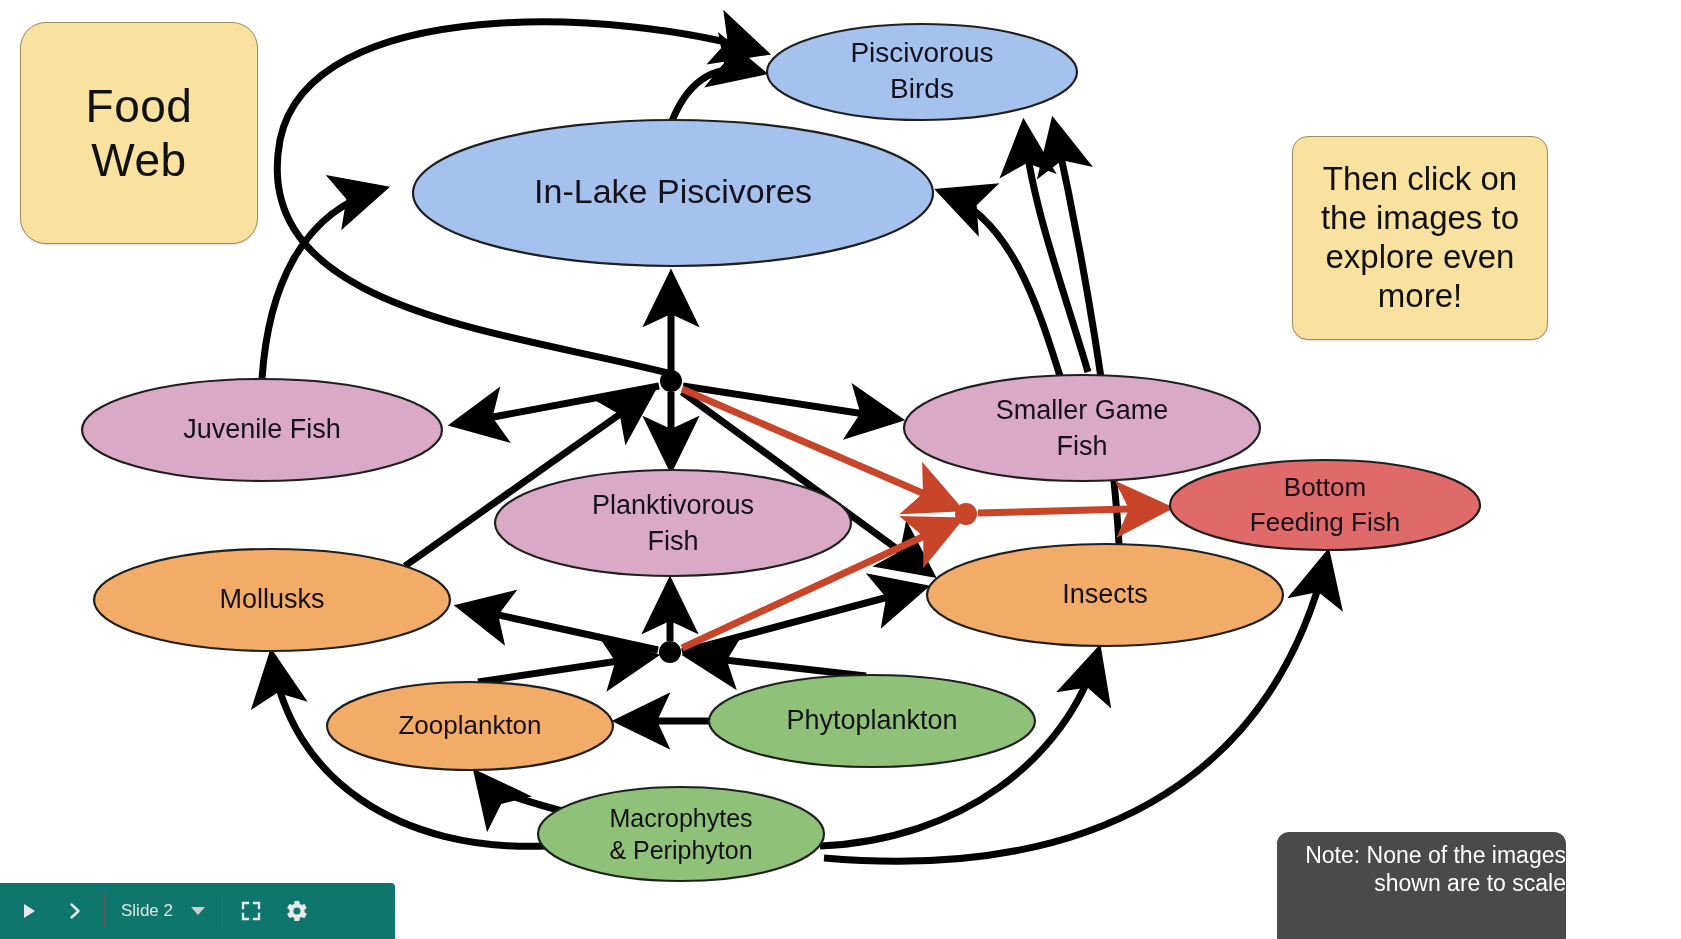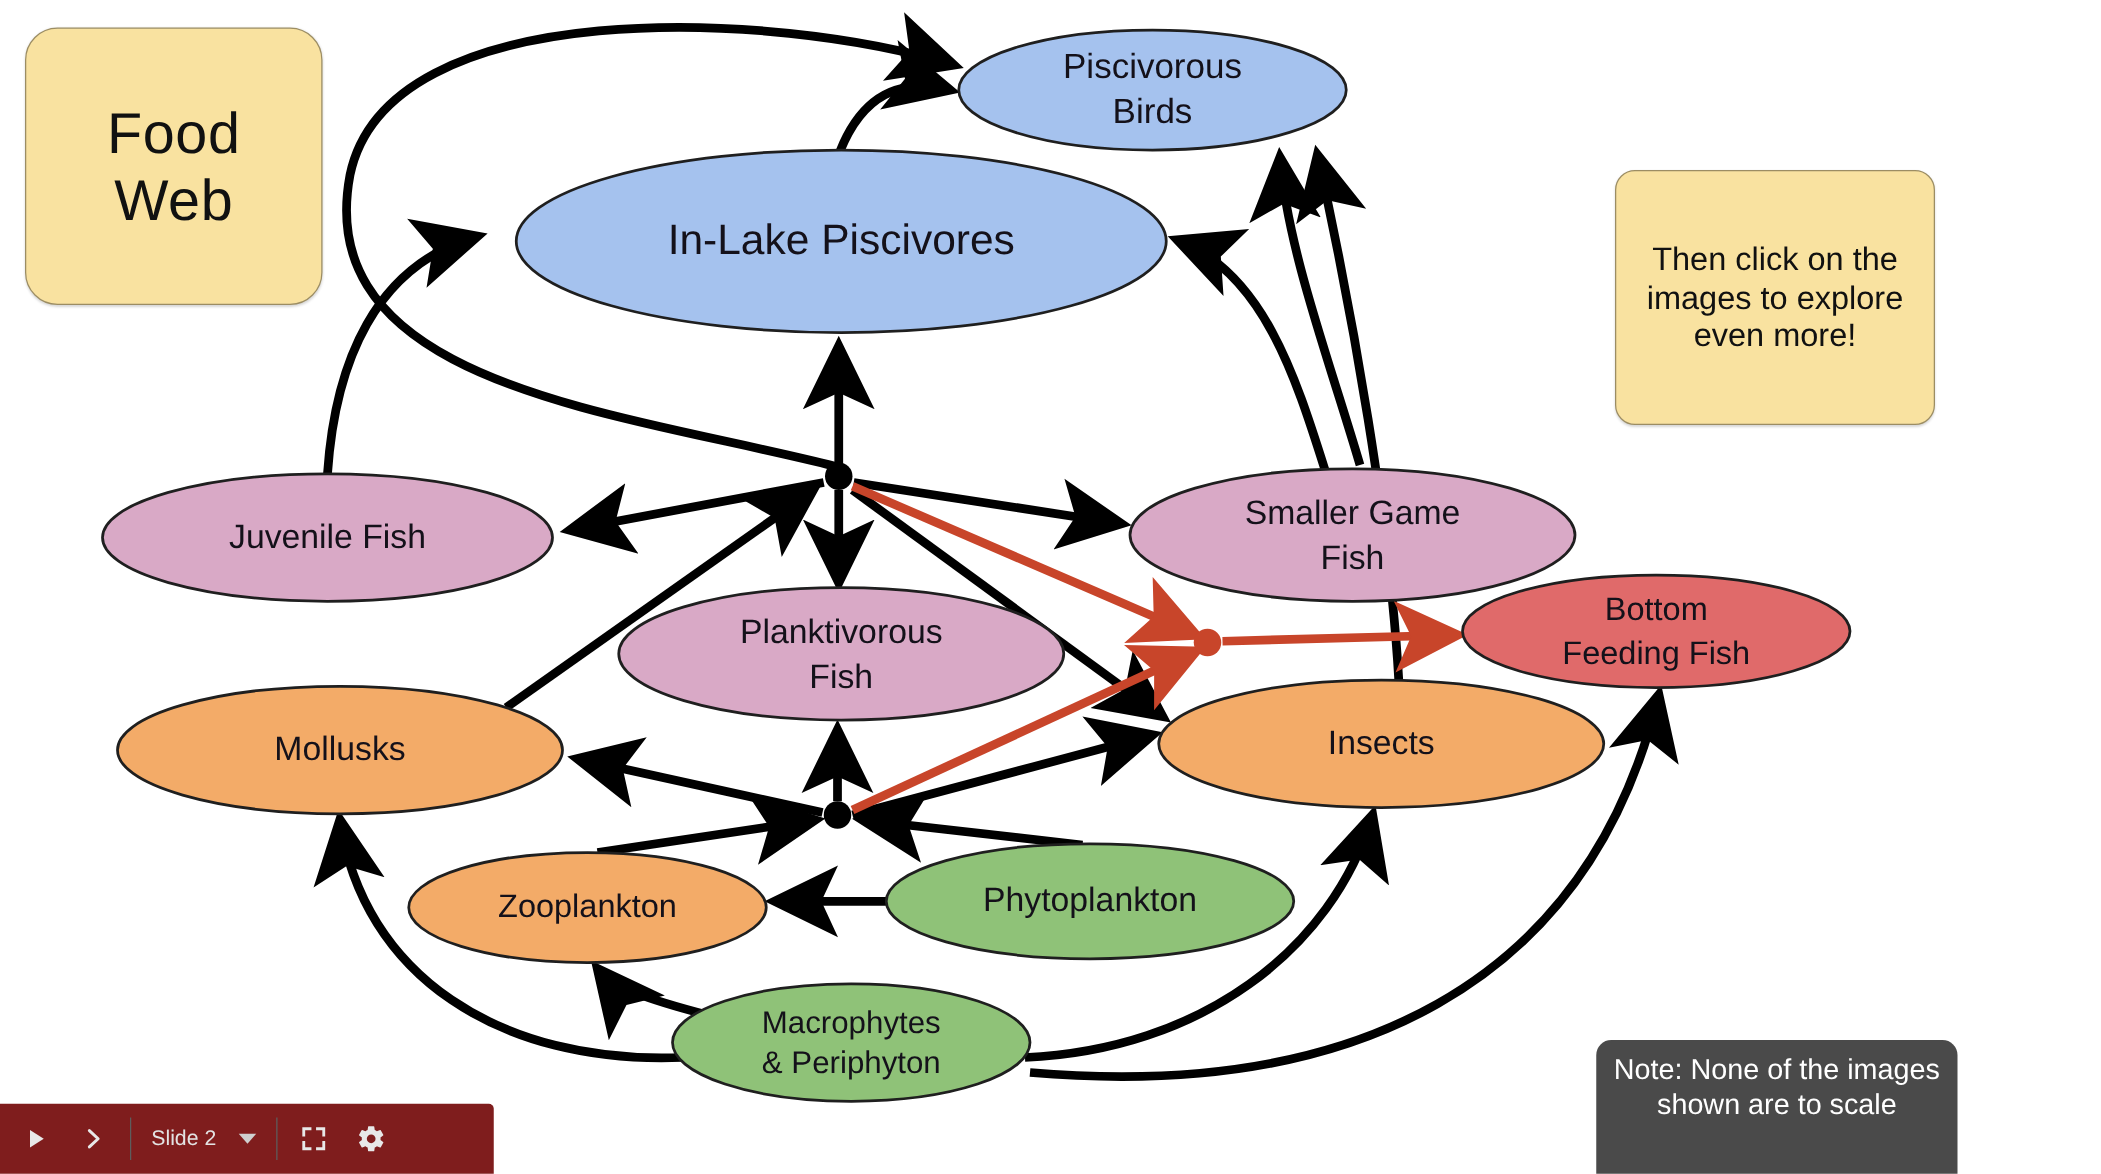--- a/index.html
+++ b/index.html
@@ -66,50 +66,50 @@
 
   #hint-box-1 {
     left: 1292px; top: 14px;
     width: 256px; height: 122px;
     font-size: 27px;
     padding: 4px 14px;
   }
   #hint-box-2 {
     left: 1292px; top: 136px;
     width: 256px; height: 204px;
-    font-size: 26px;
+    font-size: 33px;
     padding: 4px 14px;
   }
 
   #scale-note {
     position: absolute;
     left: 1277px; top: 832px;
     width: 289px; height: 107px;
     box-sizing: border-box;
     background: #4a4a4a;
     border-radius: 12px 12px 0 0;
     color: #ffffff;
     font-size: 23px;
     line-height: 1.22;
-    text-align: center;
+    text-align: right;
     display: flex;
     align-items: flex-start;
     justify-content: center;
     padding-top: 9px;
     font-family: "Liberation Sans", sans-serif;
   }
 
   
   #toolbar {
     position: absolute;
     left: 0;
     top: 883px;
     width: 395px;
     height: 56px;
-    background: #7f1d1d;
+    background: #0f766e;
     display: flex;
     align-items: center;
     box-sizing: border-box;
     padding: 0 6px;
     border-radius: 0 4px 0 0;
   }
   #toolbar .tb-btn {
     width: 46px;
     height: 40px;
     display: flex;

